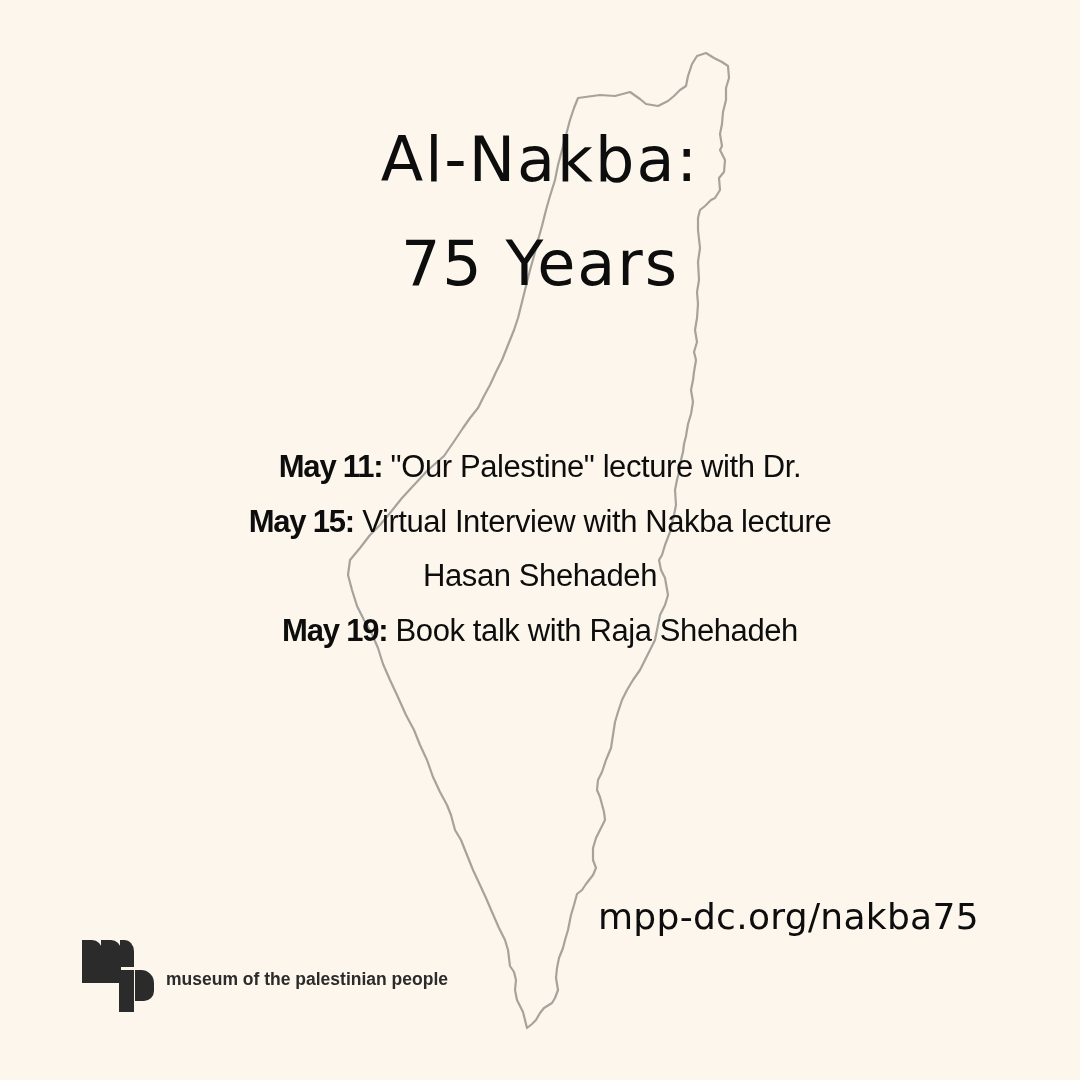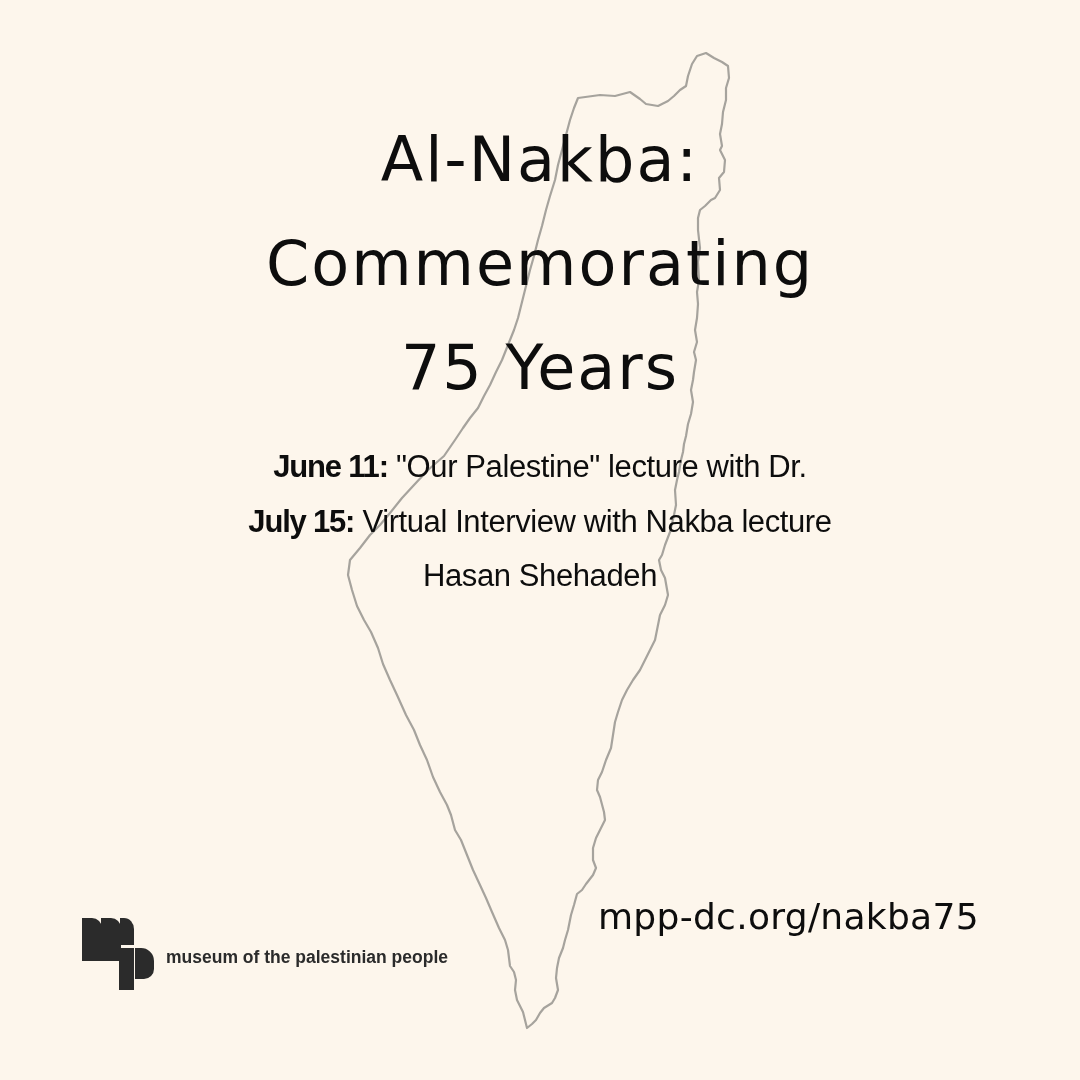--- a/index.html
+++ b/index.html
@@ -23,21 +23,21 @@
   .title span { display: block; text-align: center; }
   .events {
     position: absolute; left: 0; width: 1080px; top: 440px;
     text-align: center;
     font-size: 31px; line-height: 54.5px;
     letter-spacing: -0.4px;
     font-family: "Liberation Sans", sans-serif;
   }
   .event-line { display: block; white-space: nowrap; }
   .event-date { font-weight: bold; letter-spacing: -1.2px; }
-  .logo { position: absolute; left: 82px; top: 916px; display: flex; align-items: center; justify-content: space-between; }
+  .logo { position: absolute; left: 82px; top: 938px; display: flex; align-items: center; justify-content: space-between; }
   .logo svg { display: block; }
   .logo-text {
     margin-left: 12px; margin-top: 8px;
     font-size: 17.5px; font-weight: bold; color: #2b2b2b;
     font-family: "Liberation Sans", sans-serif;
   }
   .url {
     position: absolute; left: 598px; top: 896px;
     font-size: 36px; letter-spacing: 0.3px;
     font-family: "DejaVu Sans", sans-serif;
@@ -46,28 +46,28 @@
 </head>
 <body>
 
 <svg class="map-outline" viewBox="0 0 1080 1080">
   <path fill="none" stroke="#a6a39d" stroke-width="2.2" stroke-linejoin="round" d="M578,98 L600,95 L615,96 L630,92 L640,99 L646,104 L658,106 L668,101 L674,96 L680,90 L686,86 L688,76 L692,64 L697,56 L706,53 L714,58 L722,62 L728,66 L729,78 L726,88 L726,100 L723,112 L722,124 L720,134 L722,146 L720,150 L725,160 L724,172 L719,178 L720,190 L715,198 L711,200 L705,206 L700,210 L698,218 L698,230 L700,248 L698,262 L699,280 L697,292 L698,304 L697,318 L695,330 L697,342 L694,352 L696,360 L694,372 L693,380 L691,390 L693,402 L691,414 L688,424 L686,436 L684,444 L683,452 L681,460 L679,472 L677,480 L675,490 L676,505 L674,515 L670,532 L665,545 L662,555 L659,560 L661,570 L665,578 L668,595 L665,605 L660,615 L658,625 L655,640 L650,650 L645,660 L640,670 L633,680 L627,690 L622,700 L618,712 L615,722 L613,735 L611,748 L606,760 L602,772 L598,780 L597,790 L600,797 L604,812 L605,820 L601,828 L596,838 L593,848 L593,860 L596,868 L593,875 L586,884 L582,890 L577,894 L574,905 L571,915 L568,930 L565,940 L563,948 L559,958 L557,968 L556,978 L558,990 L555,998 L552,1003 L544,1008 L540,1013 L536,1020 L532,1024 L527,1028 L523,1012 L517,1000 L515,990 L516,980 L514,972 L510,966 L508,950 L505,940 L499,928 L492,912 L486,898 L480,885 L473,870 L467,855 L461,840 L455,830 L451,815 L447,805 L440,792 L433,777 L427,760 L420,745 L414,730 L406,715 L397,695 L390,680 L383,664 L378,648 L371,632 L364,620 L357,606 L352,590 L348,575 L350,560 L355,554 L360,548 L370,535 L380,525 L390,513 L402,498 L414,485 L428,470 L444,456 L455,440 L463,428 L470,418 L478,408 L484,396 L490,385 L496,372 L502,360 L508,345 L514,330 L518,318 L522,302 L526,286 L530,270 L534,256 L538,240 L542,226 L546,210 L550,196 L555,180 L558,165 L562,150 L566,135 L570,120 L574,108 Z"></path>
 </svg>
 
 <div class="content">
   <h1 class="title">
     <span>Al-Nakba:</span>
-    <span>Commemorating</span>
     <span>75 Years</span>
   </h1>
 
   <div class="events">
-    <span class="event-line"><span class="event-date">June 11:</span> <span>"Our Palestine" lecture with Dr.</span></span>
-    <span class="event-line"><span class="event-date">July 15:</span> <span>Virtual Interview with Nakba lecture</span></span>
+    <span class="event-line"><span class="event-date">May 11:</span> <span>"Our Palestine" lecture with Dr.</span></span>
+    <span class="event-line"><span class="event-date">May 15:</span> <span>Virtual Interview with Nakba lecture</span></span>
     <span class="event-line">Hasan Shehadeh</span>
+    <span class="event-line"><span class="event-date">May 19:</span> <span>Book talk with Raja Shehadeh</span></span>
   </div>
 
   <div class="logo">
     <svg width="72" height="74" viewBox="0 0 72 74">
       <path fill="#2b2b2b" d="M0,2 L10,2 A10,10 0 0 1 20,12 L20,45 L0,45 Z"></path>
       <path fill="#2b2b2b" d="M19,2 L29,2 A10,10 0 0 1 39,12 L39,45 L19,45 Z"></path>
       <path fill="#2b2b2b" d="M38,2 L42,2 A10,11 0 0 1 52,13 L52,29 L38,29 Z"></path>
       <path fill="#2b2b2b" d="M37,32 L37,74 L52,74 L52,32 Z"></path>
       <path fill="#2b2b2b" d="M53,32 L58,32 A13,13 0 0 1 72,45 L72,53 A10,10 0 0 1 62,63 L53,63 Z"></path>
     </svg>

